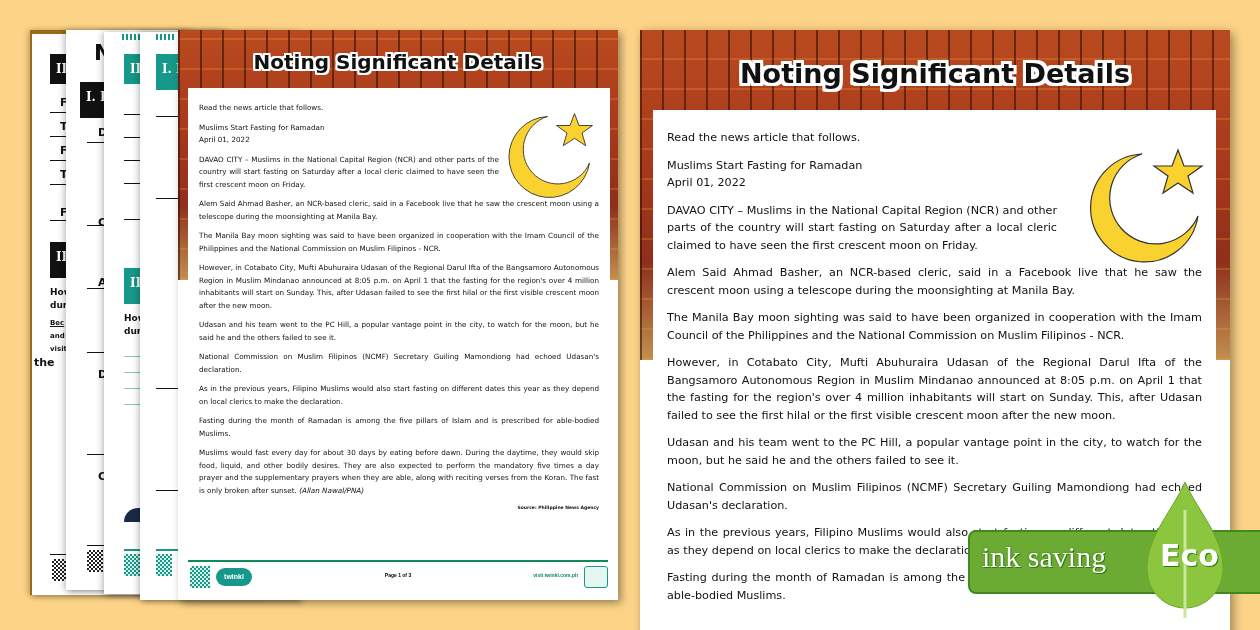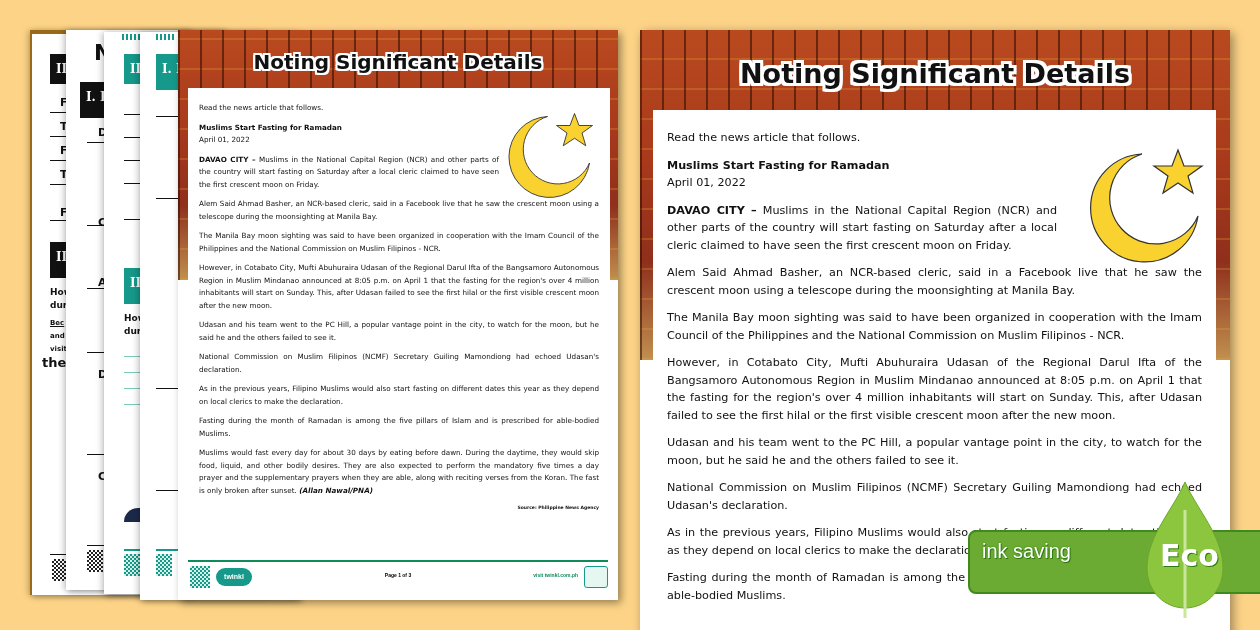--- a/index.html
+++ b/index.html
@@ -54,21 +54,21 @@
     position: absolute; left: 0; right: 0; top: 20px; text-align: center;
     font-family: "DejaVu Sans", sans-serif; font-weight: bold; font-size: 20px; color: #111;
     text-shadow: -2px -2px 0 #fff, 2px -2px 0 #fff, -2px 2px 0 #fff, 2px 2px 0 #fff, 0 2px 0 #fff, 0 -2px 0 #fff, 2px 0 0 #fff, -2px 0 0 #fff;
   }
   .body-small {
     position: absolute; left: 10px; top: 58px; width: 422px; height: 502px; background: #fff;
     padding: 14px 11px; font-family: "DejaVu Sans", sans-serif; font-size: 7.2px; line-height: 12.5px; color: #111;
   }
   .body-small p { margin-bottom: 7px; text-align: justify; }
   .moon-small { position: absolute; right: 14px; top: 18px; width: 94px; height: 96px; }
-  .b { font-weight: bold; }
+  .b { font-weight: normal; }
   .source-small { font-size: 4.5px; text-align: right; font-weight: bold; margin-top: -2px; }
   .footer-small { position: absolute; left: 10px; right: 10px; bottom: 12px; height: 28px; border-top: 2px solid #0e8a5b; padding-top: 4px; }
   .twinkl-logo { position: absolute; left: 28px; top: 6px; width: 36px; height: 18px; background: #16998a; border-radius: 9px; color: #fff; font-size: 7px; font-weight: bold; text-align: center; line-height: 18px; }
   .page-num-small { position: absolute; left: 0; right: 0; top: 10px; text-align: center; font-size: 5px; font-weight: bold; }
   .visit-small { position: absolute; right: 30px; top: 10px; font-size: 5px; font-weight: bold; color: #0e8a5b; }
   .badge-small { position: absolute; right: 0; top: 4px; width: 24px; height: 22px; border: 1px solid #16998a; border-radius: 3px; background: #e6f6f1; }
 
   
   .page-big {
     position: absolute; left: 640px; top: 30px; width: 590px; height: 620px;
@@ -87,21 +87,21 @@
   .body-big p { margin-bottom: 10px; text-align: justify; }
   .body-big .narrow { width: 390px; }
   .moon-big { position: absolute; right: 10px; top: 30px; width: 124px; height: 128px; }
 
   
   .eco {
     position: absolute; left: 968px; top: 530px; width: 300px; height: 64px;
     background: #6cab33; border: 2px solid #3f8a1c; border-radius: 8px;
   }
   .eco-text {
-    position: absolute; left: 12px; top: 8px; font-family: Liberation Sans, sans-serif; font-size: 20px; color: #fff;
+    position: absolute; left: 12px; top: 8px; font-family: Liberation Serif, serif; font-size: 30px; color: #fff;
     text-shadow: 0 0 2px #2f7a10, 1px 1px 0 #2f7a10;
   }
   .leaf { position: absolute; left: 1145px; top: 480px; width: 80px; height: 140px; }
   .eco-word {
     position: absolute; left: 1160px; top: 538px; font-family: "DejaVu Sans", sans-serif; font-weight: bold; font-size: 30px; color: #fff;
     text-shadow: 1px 1px 0 #2f7a10;
   }
 </style>
 </head>
 <body>
@@ -117,21 +117,21 @@
   <div class="lbl" style="left:28px;top:134px;">T</div>
   <div class="line" style="left:18px;top:150px;width:60px;"></div>
   <div class="lbl" style="left:28px;top:172px;">F</div>
   <div class="line" style="left:18px;top:186px;width:60px;"></div>
   <div class="hdr-box black" style="left:18px;top:208px;width:40px;height:36px;">II.</div>
   <div class="small-txt" style="left:18px;top:252px;">How</div>
   <div class="small-txt" style="left:18px;top:265px;">duri</div>
   <div class="small-txt" style="left:18px;top:283px;font-size:7px;text-decoration:underline;">Bec</div>
   <div class="small-txt" style="left:18px;top:296px;font-size:7px;">and</div>
   <div class="small-txt" style="left:18px;top:309px;font-size:7px;">visit</div>
-  <div class="small-txt" style="left:10px;top:322px;font-size:13px;">the</div>
+  <div class="small-txt" style="left:2px;top:322px;font-size:11px;">the</div>
   <div class="line" style="left:18px;top:520px;width:60px;"></div>
   <div class="qr" style="left:20px;top:525px;"></div>
 </div>
 
 <div class="stack-page sp2">
   <div class="lbl" style="left:28px;top:10px;font-size:22px;">N</div>
   <div class="hdr-box black" style="left:14px;top:52px;width:60px;height:36px;">
     <span>I. R</span>
   </div>
   <div class="lbl" style="left:32px;top:96px;">D</div>

